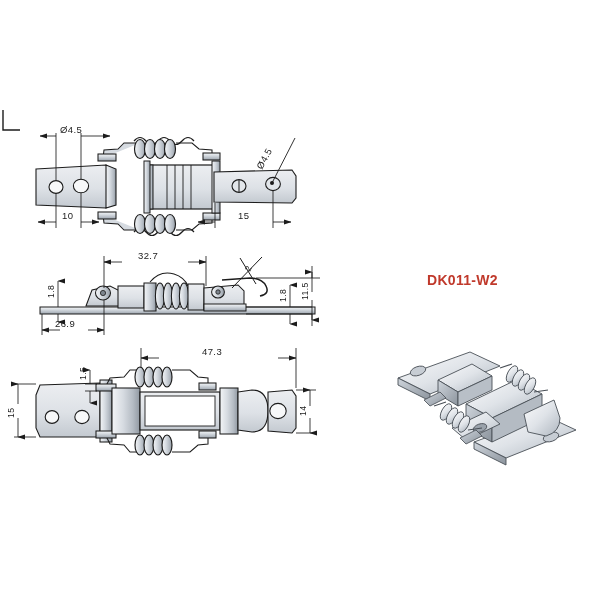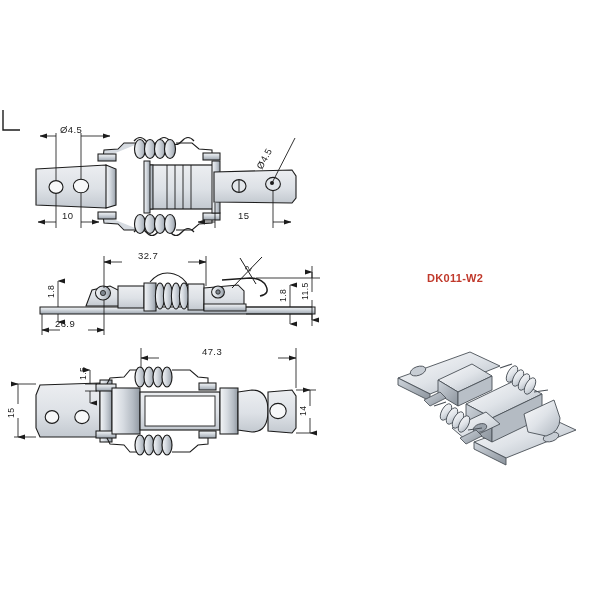--- a/index.html
+++ b/index.html
@@ -14,21 +14,21 @@
   .dimtext{
     font-family:"Liberation Sans", sans-serif;
     font-size:9.5px;
     fill:#1c1c1c;
     letter-spacing:.4px;
   }
   .dimtext.small{font-size:8.6px;}
   .partlabel{
     position:absolute;
     font-family:"Liberation Sans", sans-serif;
-    font-size:11px;
+    font-size:14px;
     font-weight:600;
     letter-spacing:.3px;
     white-space:nowrap;
   }
 </style>
 </head>
 <body style="background: rgb(255, 255, 255);">
 
 <div id="sheet">
 

